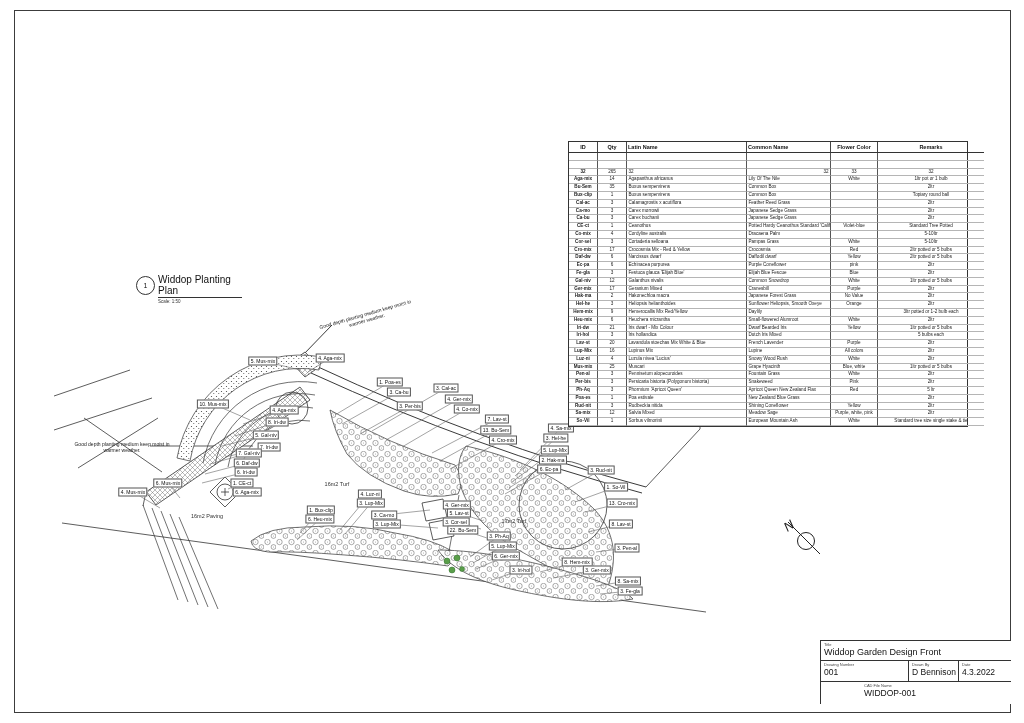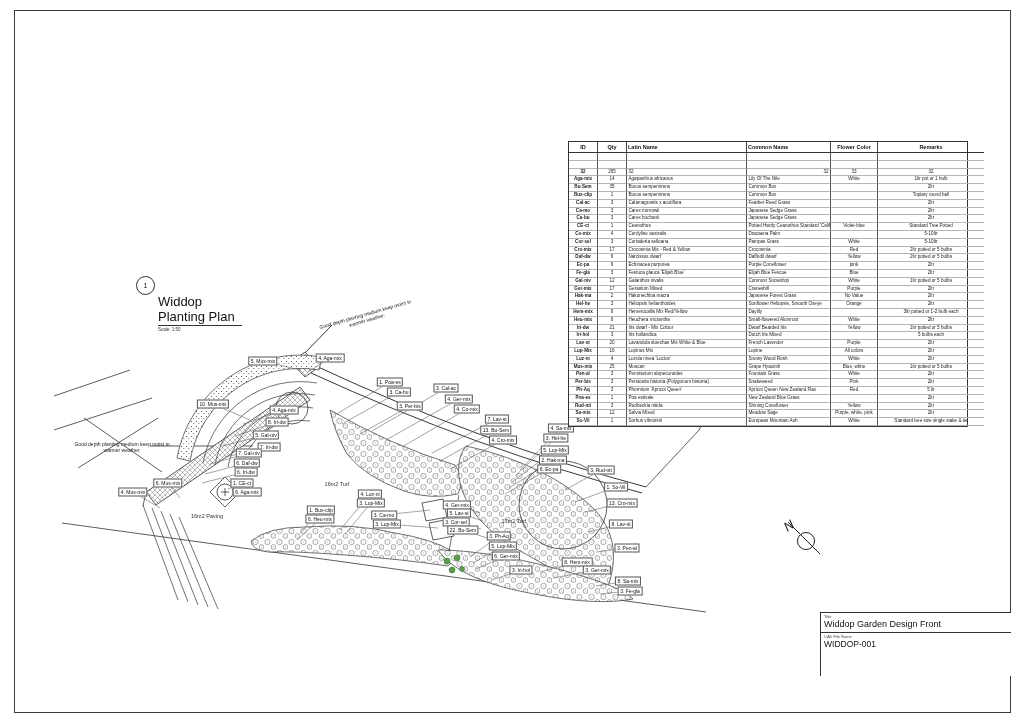--- a/index.html
+++ b/index.html
@@ -27,27 +27,27 @@
   
   .callout{position:absolute;transform:translate(-50%,-50%);font-size:5px;line-height:7px;
       padding:0 1.5px;border:0.5px solid #555;background:#fff;white-space:nowrap;color:#111;}
   .area-label{position:absolute;transform:translate(-50%,-50%);font-size:5.5px;color:#333;white-space:nowrap;}
   .plan-note{position:absolute;width:104px;transform:translate(-50%,-50%);font-size:5px;
       line-height:6px;text-align:center;color:#222;background:transparent;}
   .viewport-title{position:absolute;left:136px;top:274px;width:120px;}
   .vp-circle{position:absolute;left:0;top:2px;width:17px;height:17px;border:0.9px solid #333;
       border-radius:50%;text-align:center;line-height:17px;font-size:7px;}
   .vp-text{position:absolute;left:22px;top:0;}
-  .vp-name{font-size:13px;color:#111;border-bottom:0.9px solid #333;padding:0 4px 1px 0;width:80px;margin-top:20px;}
+  .vp-name{font-size:10px;color:#111;border-bottom:0.9px solid #333;padding:0 4px 1px 0;width:80px;}
   .vp-scale{font-size:4.5px;color:#333;margin-top:1px;}
   .north-n{position:absolute;left:784px;top:518px;font-size:13px;font-style:italic;
       transform:rotate(-35deg);color:#222;}
 
   
-  .title-block{position:absolute;left:820px;top:612px;width:190px;height:63px;background:#fff;
+  .title-block{position:absolute;left:820px;top:640px;width:190px;height:63px;background:#fff;
       border-left:1px solid #333;border-top:1px solid #333;}
   .tb-row{display:flex;border-bottom:1px solid #333;}
   .tb-cell{position:relative;border-right:1px solid #333;box-sizing:border-box;padding:1px 3px 0 3px;}
   .tb-cell:last-child{border-right:none;}
   .tb-label{font-size:4px;color:#444;line-height:5px;}
   .tb-value{font-size:8.5px;color:#111;line-height:11px;white-space:nowrap;}
   .r1{height:19px;} .r2{height:20px;} .r3{height:22px;}
   .w1{width:88px;} .w2{width:50px;} .w3{width:52px;} .wfull{width:190px;}
 </style>
 </head>
@@ -566,20 +566,34 @@
     </table>
   </div>
 
   <div class="title-block">
     <div class="tb-row r1">
       <div class="tb-cell wfull">
         <div class="tb-label">Title</div>
         <div class="tb-value" style="font-size:9px">Widdop Garden Design Front</div>
       </div>
     </div>
-    <div class="tb-row r3" style="border-bottom:none;">
+    <div class="tb-row r2">
+      <div class="tb-cell w1">
+        <div class="tb-label">Drawing Number</div>
+        <div class="tb-value">001</div>
+      </div>
+      <div class="tb-cell w2">
+        <div class="tb-label">Drawn By</div>
+        <div class="tb-value">D Bennison</div>
+      </div>
+      <div class="tb-cell w3">
+        <div class="tb-label">Date</div>
+        <div class="tb-value">4.3.2022</div>
+      </div>
+    </div>
+    <div class="tb-row r3" style="border-bottom:none;margin-left:40px;">
       <div class="tb-cell wfull">
         <div class="tb-label">CAD File Name</div>
         <div class="tb-value">WIDDOP-001</div>
       </div>
     </div>
   </div>
 </div>
 
 </body></html>

